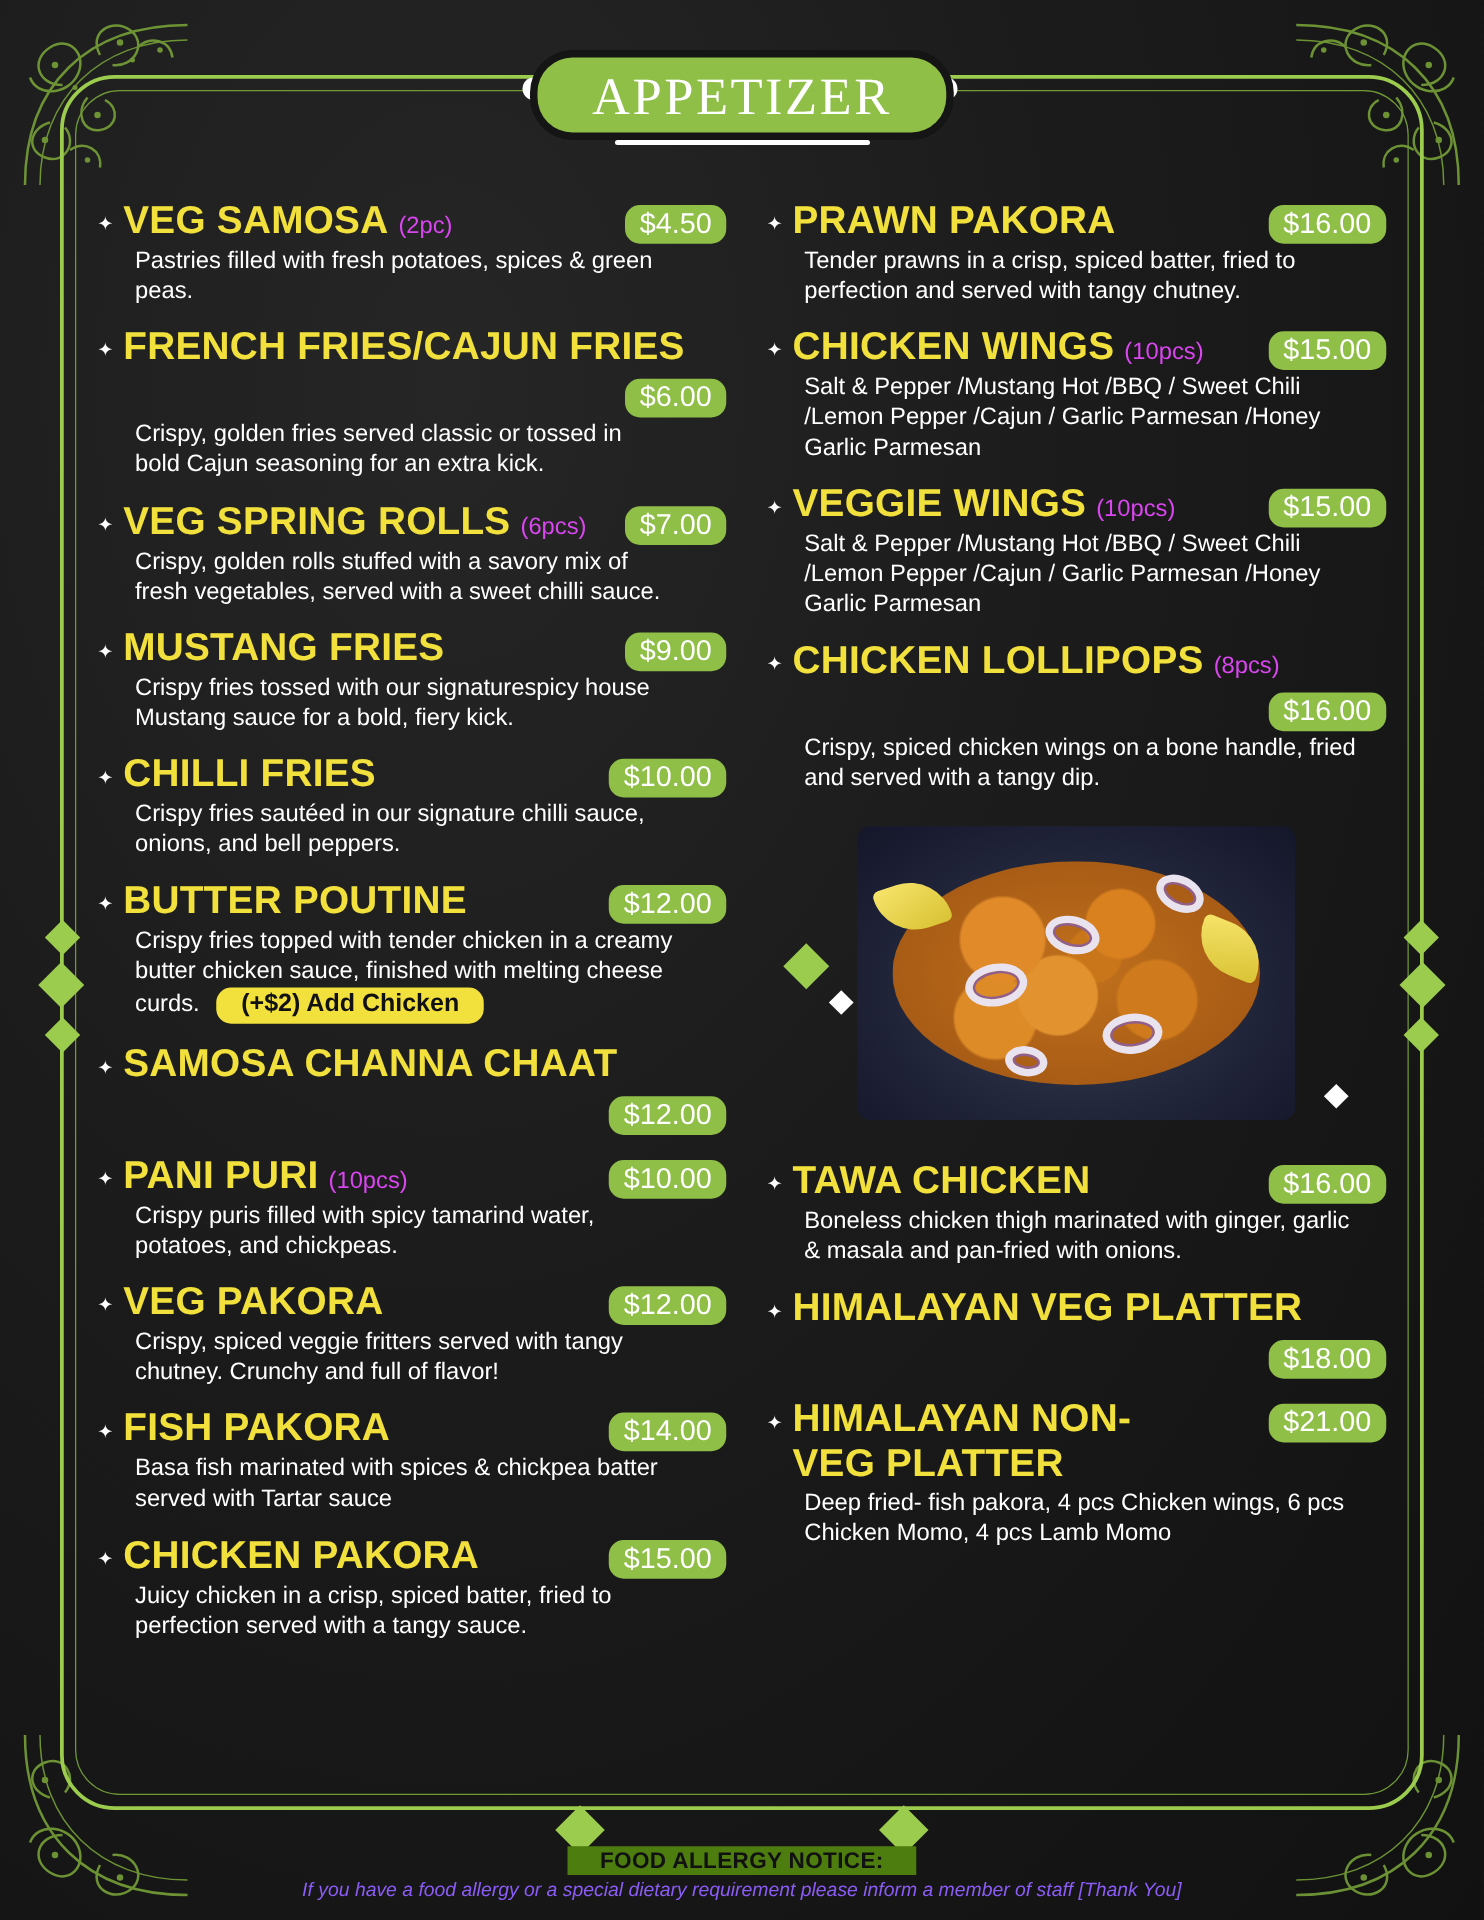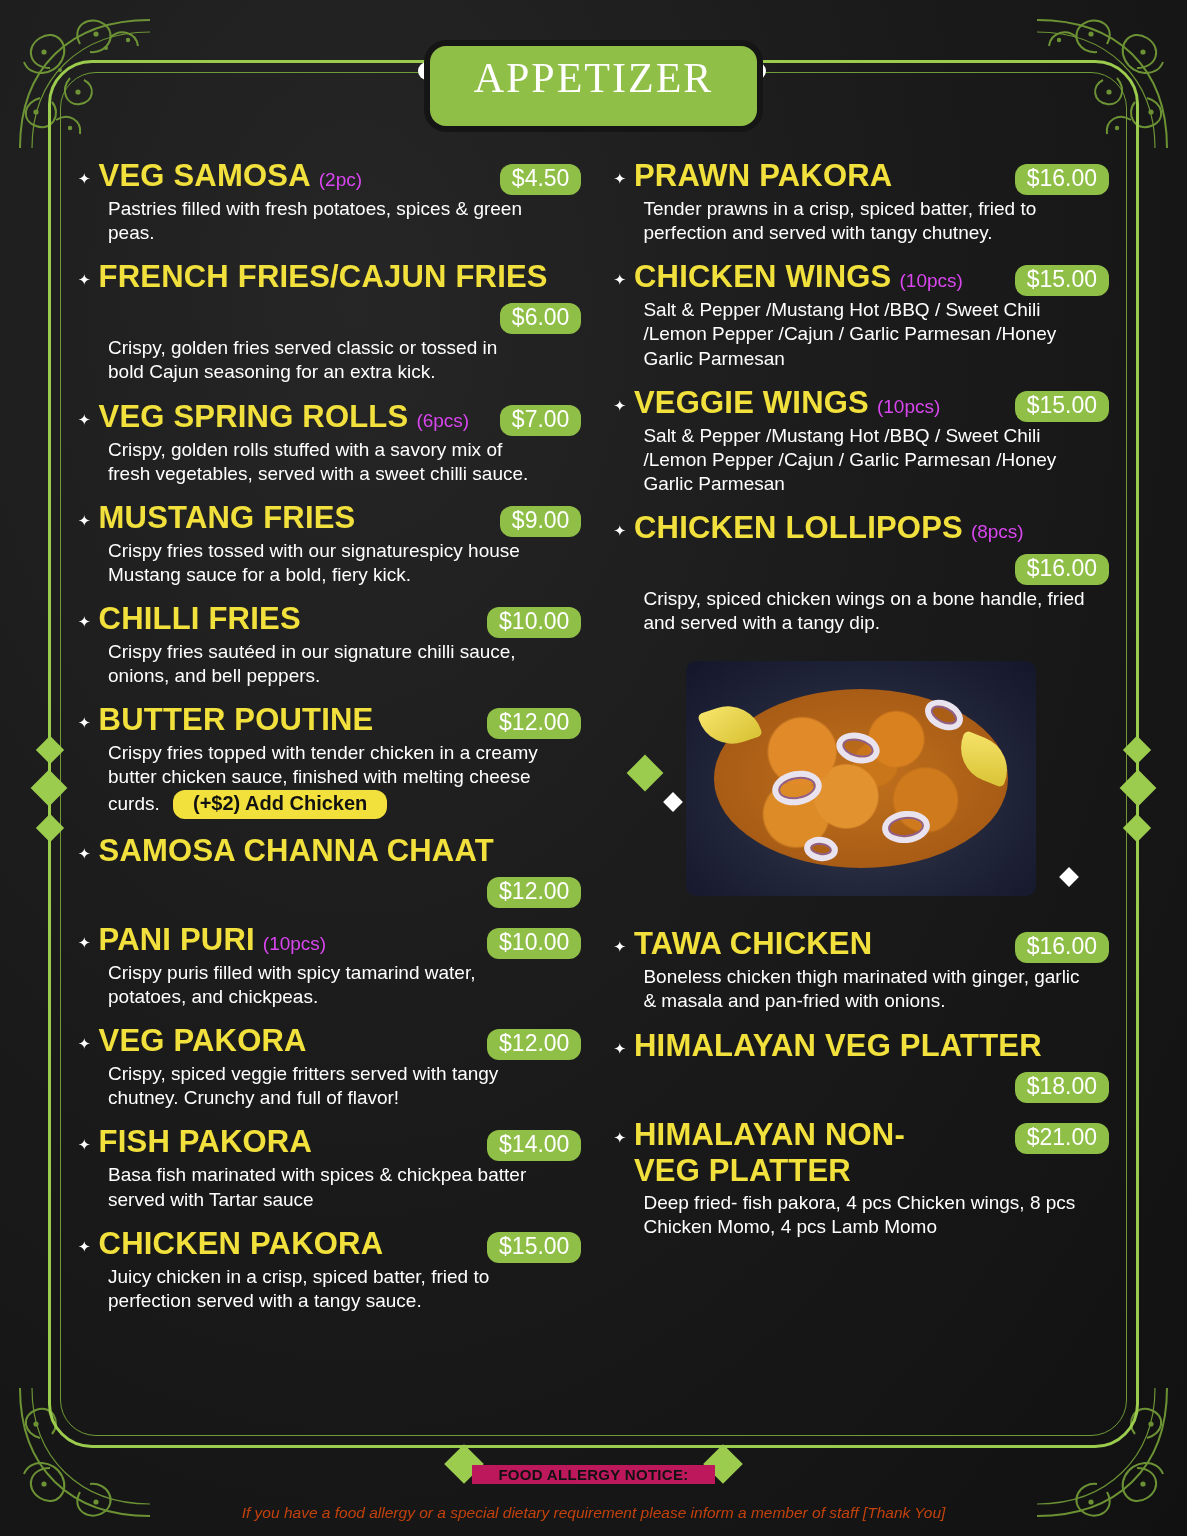--- a/index.html
+++ b/index.html
@@ -71,22 +71,22 @@
     display: flex;
     justify-content: center;
     z-index: 6;
   }
   .title-pill {
     background: #8fbf46;
     color: #ffffff;
     font-family: "Liberation Serif", serif;
     font-size: 42px;
     letter-spacing: 2px;
-    padding: 8px 44px 24px;
-    border-radius: 16px;
+    padding: 8px 44px 4px;
+    border-radius: 28px;
     box-shadow: 0 0 0 6px #151515;
   }
   .title-underline {
     position: absolute;
     top: 112px;
     left: 50%;
     transform: translateX(-50%);
     width: 204px;
     height: 4px;
     background: #ffffff;
@@ -214,32 +214,32 @@
 
   
   .footer {
     position: absolute;
     left: 0; right: 0; bottom: 14px;
     text-align: center;
     z-index: 6;
   }
   .allergy-title {
     display: inline-block;
-    background: #be185d;
+    background: #4d7c0f;
     color: #111;
     font-weight: bold;
-    font-size: 15px;
+    font-size: 18px;
     letter-spacing: .3px;
     padding: 1px 26px;
   }
   .allergy-text {
-    color: #c2410c;
+    color: #8b5cf6;
     font-style: italic;
     font-size: 15.5px;
-    margin-top: 20px;
+    margin-top: 4px;
   }
   .footer-diamond {
     position: absolute;
     bottom: 58px;
     width: 28px; height: 28px;
     background: #9ccc4e;
     transform: rotate(45deg);
   }
 </style>
 </head>
@@ -526,21 +526,21 @@
         <span class="price">$18.00</span>
       </div>
     </div>
 
     <div class="item">
       <div class="item-head">
         <span class="bullet">✦</span>
         <span class="item-name" style="white-space:normal; max-width:330px;">HIMALAYAN NON-VEG PLATTER</span>
         <span class="price">$21.00</span>
       </div>
-      <div class="desc">Deep fried- fish pakora, 4 pcs Chicken wings, 8 pcs Chicken Momo, 4 pcs Lamb Momo</div>
+      <div class="desc">Deep fried- fish pakora, 4 pcs Chicken wings, 6 pcs Chicken Momo, 4 pcs Lamb Momo</div>
     </div>
 
   </div>
 </div>
 
 <div class="footer">
   <div class="allergy-title">FOOD ALLERGY NOTICE:</div>
   <div class="allergy-text">If you have a food allergy or a special dietary requirement please inform a member of staff  [Thank You]</div>
 </div>
 

